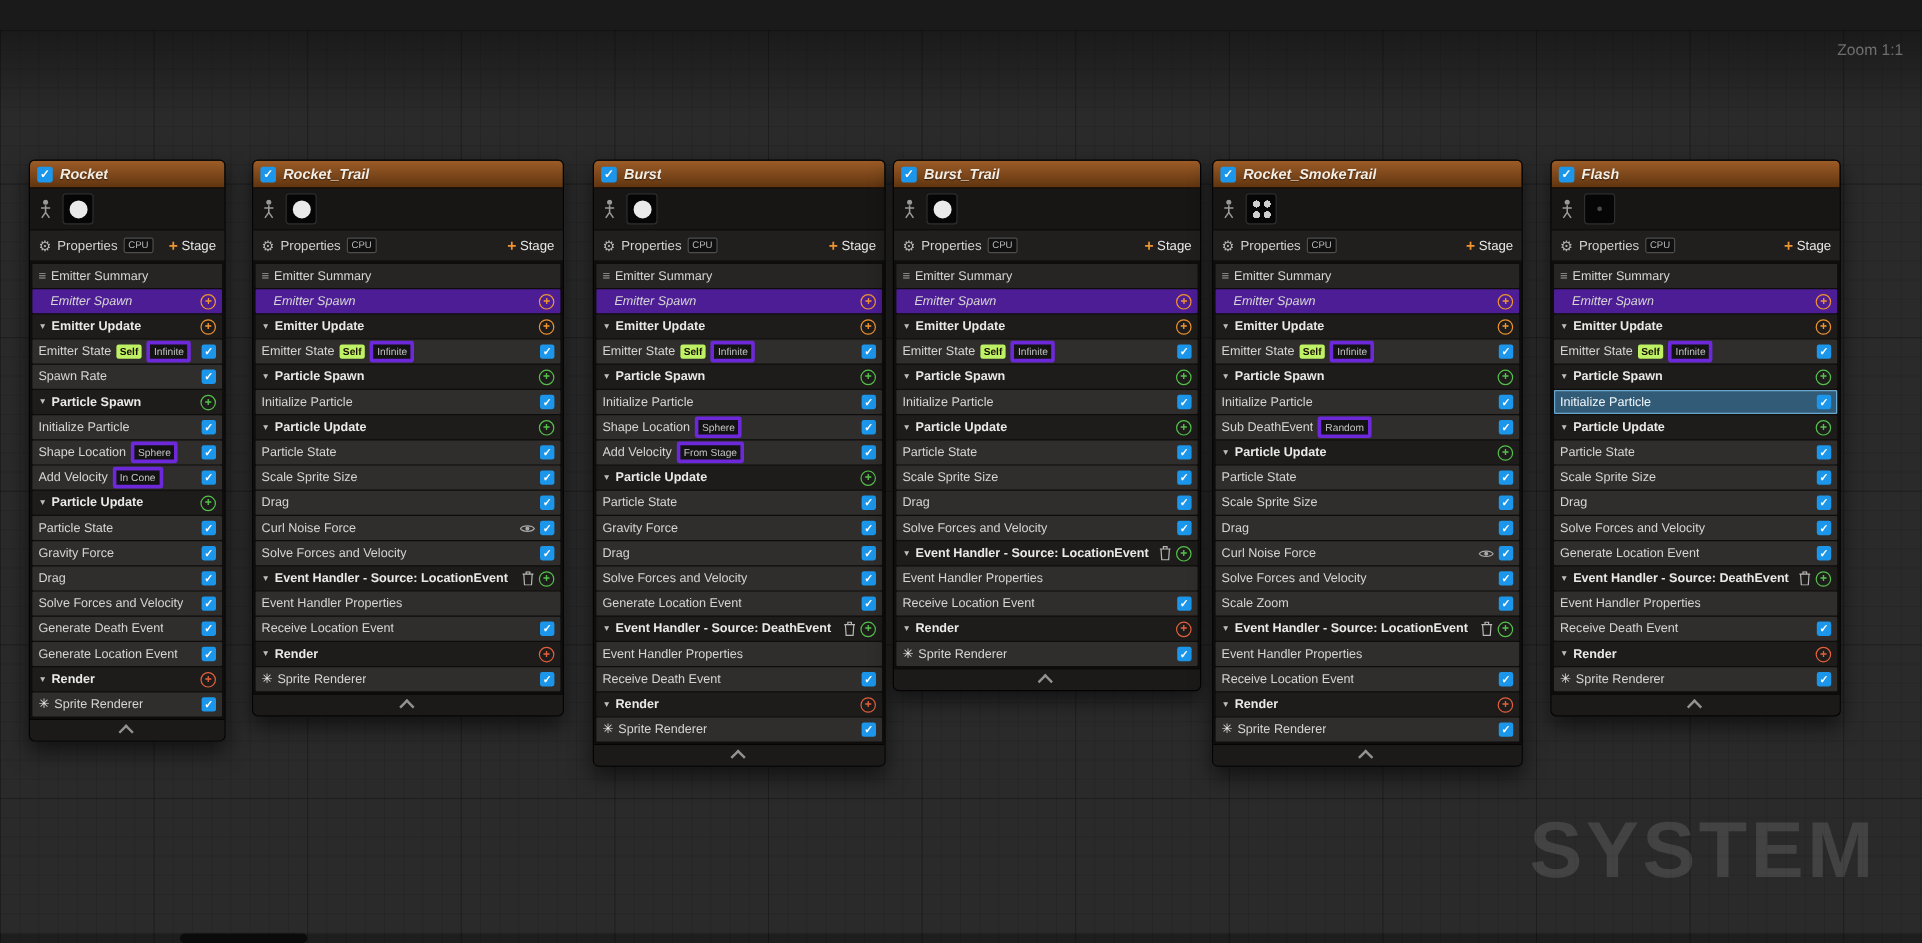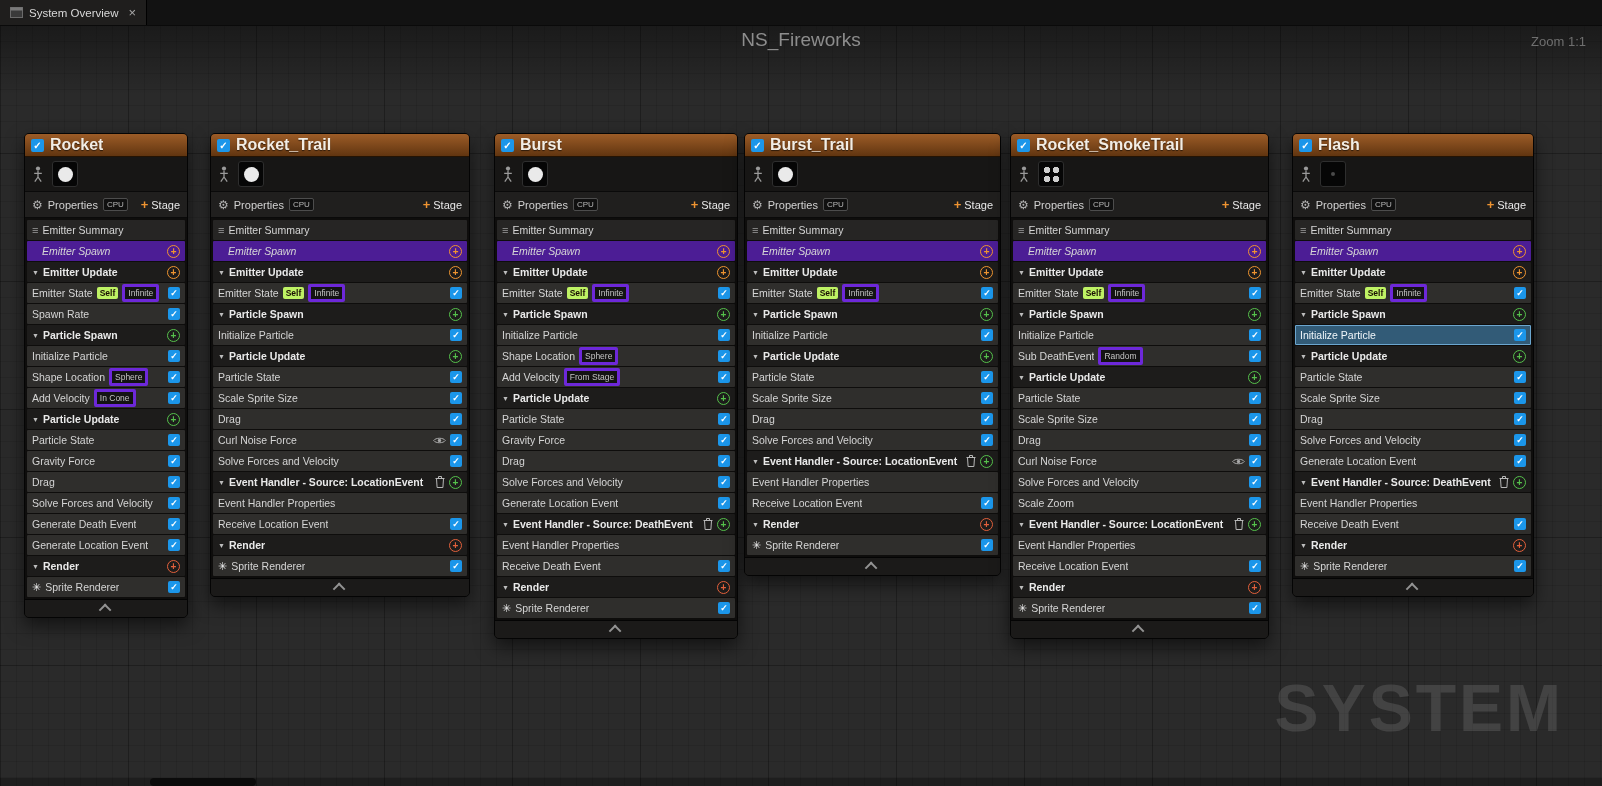--- a/index.html
+++ b/index.html
@@ -24,21 +24,21 @@
   #canvas-title{position:absolute;top:29px;left:0;right:0;text-align:center;color:#8d8d8d;font-size:19px;z-index:1;}
   #zoom-label{position:absolute;top:34px;right:16px;color:#6f6f6f;font-size:13px;z-index:1;}
   #watermark{position:absolute;right:38px;bottom:40px;font-size:66px;font-weight:bold;color:rgba(200,200,200,0.16);letter-spacing:3px;z-index:1;}
   #hscroll{position:absolute;left:0;right:0;bottom:0;height:8px;background:rgba(0,0,0,0.28);z-index:3;}
   #hscroll-thumb{position:absolute;left:150px;width:106px;height:8px;background:#0b0b0b;border-radius:4px;}
 
   
   #nodes{position:absolute;inset:0;z-index:2;}
   .node{position:absolute;background:#131211;border:1px solid #040404;border-radius:5px;box-shadow:0 8px 18px rgba(0,0,0,0.55);}
   .node-header{height:22px;display:flex;align-items:center;gap:6px;padding:0 6px;background:linear-gradient(180deg,#9c5c27,#613510);border-radius:4px 4px 0 0;border-bottom:1px solid #241303;}
-  .node-title{color:#f3ede4;font-size:16px;font-weight:bold;text-shadow:0 1px 1px rgba(0,0,0,0.6);white-space:nowrap;overflow:hidden;text-overflow:ellipsis;}
+  .node-title{color:#f3ede4;font-size:12px;font-weight:bold;text-shadow:0 1px 1px rgba(0,0,0,0.6);white-space:nowrap;overflow:hidden;text-overflow:ellipsis;font-style:italic;}
   .check{width:13px;height:13px;border-radius:2px;background:#1b96ea;color:#fff;font-size:10px;line-height:13px;text-align:center;flex:0 0 auto;font-weight:bold;}
   .thumb-row{height:34px;display:flex;align-items:center;gap:9px;padding:0 8px;background:#171615;}
   .person{display:flex;align-items:center;}
   .thumb{width:24px;height:24px;background:#060606;border:1px solid #2e2e2e;border-radius:3px;display:flex;align-items:center;justify-content:center;flex:0 0 auto;}
   .thumb-circle::after{content:"";width:15px;height:15px;border-radius:50%;background:#eaeaea;}
   .thumb-dots{background-image:
       radial-gradient(3px 3px at 8px 8px,#cfcfcf 98%,transparent),
       radial-gradient(3px 3px at 17px 8px,#cfcfcf 98%,transparent),
       radial-gradient(3px 3px at 8px 17px,#cfcfcf 98%,transparent),
       radial-gradient(3px 3px at 17px 17px,#cfcfcf 98%,transparent);}
@@ -72,36 +72,23 @@
   .star{color:#ececec;font-size:11px;line-height:1;flex:0 0 auto;}
   .eye,.trash{display:flex;align-items:center;flex:0 0 auto;}
   .footer{height:17px;display:flex;align-items:center;justify-content:center;background:#1b1a19;border-top:1px solid #040404;border-radius:0 0 4px 4px;}
   .chev{width:7px;height:7px;border-left:2px solid #939393;border-top:2px solid #939393;transform:rotate(45deg) translate(0px,2px);}
 </style>
 </head>
 <body>
 
 <div id="root">
 
-  <div id="tabbar">
-    <div class="tab">
-      <span style="display:flex;">
-        <svg width="13" height="11" viewBox="0 0 13 11">
-            <rect x="0.5" y="0.5" width="12" height="10" fill="#3a3a3a" stroke="#6a6a6a"></rect>
-            <rect x="0.5" y="0.5" width="12" height="3" fill="#7a7a7a"></rect>
-          </svg>
-      </span>
-      <span>System Overview</span>
-      <span class="tab-close">×</span>
-    </div>
-  </div>
 
   <div id="graph"></div>
 
-  <div id="canvas-title">NS_Fireworks</div>
   <div id="zoom-label">Zoom 1:1</div>
   <div id="watermark">SYSTEM</div>
 
   <div id="nodes">
       <div class="node" style="left: 24px; top: 133px; width: 162px;">
         <div class="node-header">
           <span class="check">✓</span>
           <span class="node-title">Rocket</span>
         </div>
         <div class="thumb-row">

